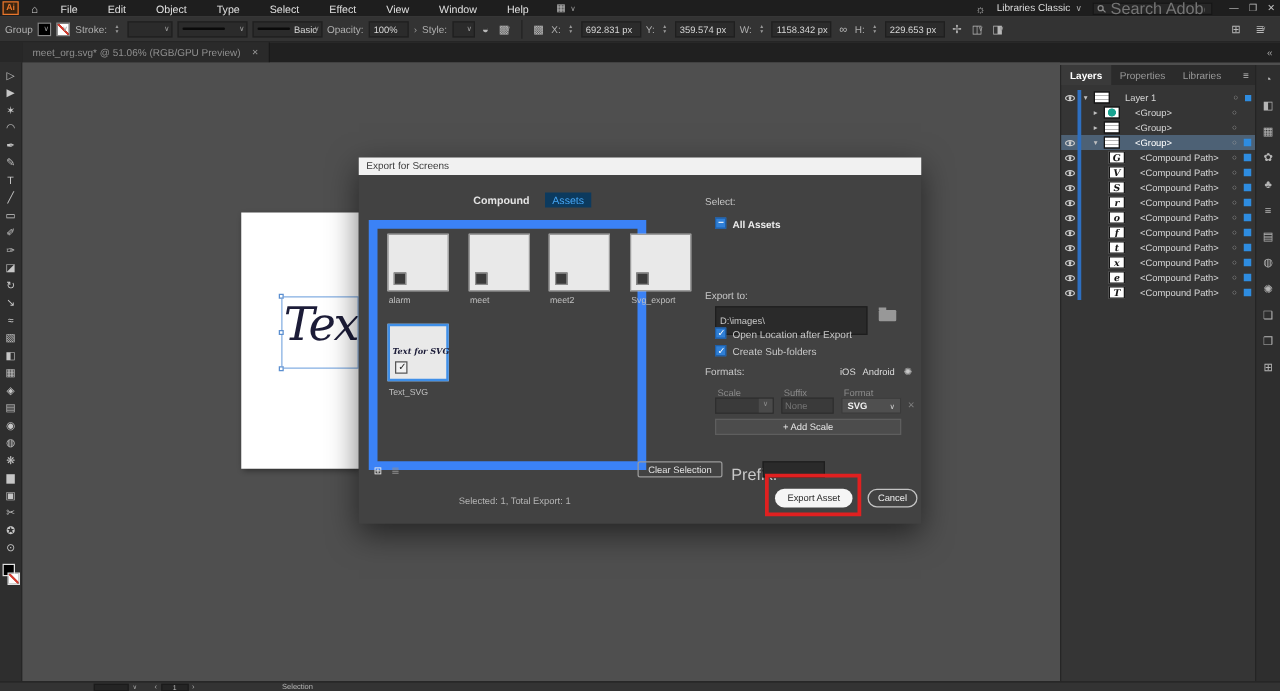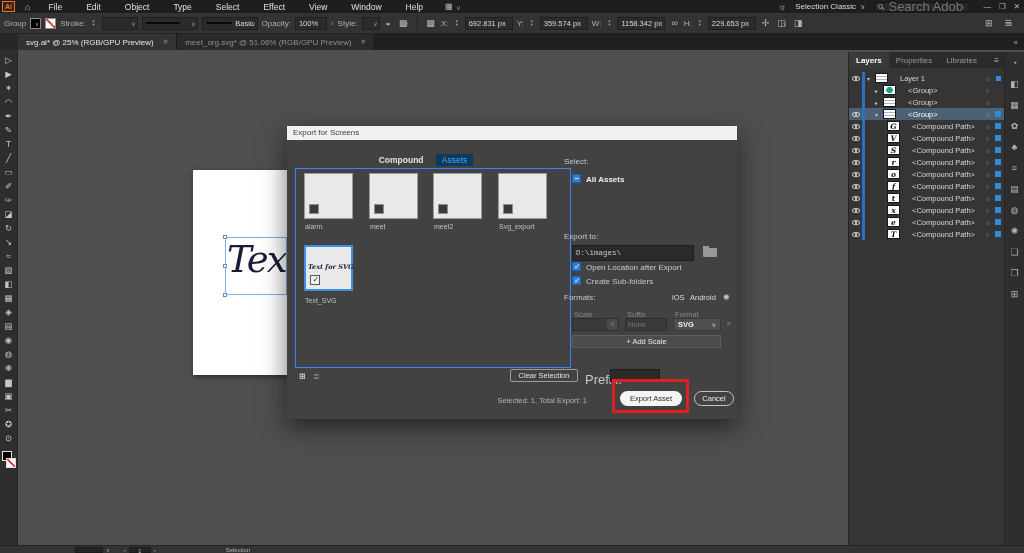--- a/index.html
+++ b/index.html
@@ -81,39 +81,39 @@
   .seltext{position:absolute;left:227px;top:238px;font-family:"DejaVu Serif",serif;
            font-style:italic;font-weight:normal;font-size:37px;color:#1c1c38;letter-spacing:-2px}
 
   
   .dialog{position:absolute;left:287px;top:126px;width:450px;height:293px;background:#424242;
           box-shadow:0 8px 24px rgba(0,0,0,.55);font-size:8px;color:#ccc}
   .dlgtitle{height:14px;background:#f1f1f1;color:#3c3c3c;font-size:8px;line-height:14px;padding-left:6px}
   .dlgtabs{position:absolute;left:8px;top:29px;width:262px;text-align:center}
   .dtab-art{color:#e4e4e4;font-weight:bold;font-size:8.5px;margin-right:10px}
   .dtab-ass{color:#46a6f5;font-size:8.5px;background:#0c3a5e;padding:1px 6px}
-  .assetarea{position:absolute;left:8px;top:42px;width:276px;height:200px;border:1px solid #3b82f6}
+  .assetarea{position:absolute;left:8px;top:50px;width:222px;height:200px;border:7px solid #3b82f6}
   .athumb{position:absolute;width:49px;height:46px;background:#e9e9e9;border:1px solid #9c9c9c}
   .athumb.selected{border:2px solid #3f8fe8}
   .alabel{position:absolute;font-size:7px;color:#c0c0c0;white-space:nowrap}
   .acb{position:absolute;left:4px;bottom:4px;width:10px;height:10px;background:#3a3a3a;
        border:1px solid #8d8d8d}
   .acb.checked{background:#f2f2f2;border:1px solid #555}
   .acb.checked::after{content:"✓";position:absolute;left:1.5px;top:-1px;font-size:8px;color:#222}
   .thumbtext{position:absolute;left:2px;top:16px;width:44px;text-align:center;
              font-family:"DejaVu Serif",serif;font-style:italic;font-weight:bold;
              font-size:6.5px;color:#1c1c38;white-space:nowrap}
 
   .dl{position:absolute;font-size:8px;color:#c8c8c8;white-space:nowrap}
   .cb{position:absolute;width:9px;height:9px;background:#2f7fd6;border:1px solid #1f5fa8;color:#fff}
   .cb.check::after{content:"✓";position:absolute;left:1px;top:-1.5px;font-size:7.5px}
   .cb.ind::after{content:"–";position:absolute;left:1.5px;top:-2px;font-size:8px;font-weight:bold}
-  .pathfield{position:absolute;left:285px;top:119px;width:122px;height:16px;background:#2a2a2a;
+  .pathfield{position:absolute;left:285px;top:119px;width:122px;height:23px;background:#2a2a2a;
              border:1px solid #1e1e1e;color:#c8c8c8;font-size:7.5px;padding:0 3px;outline:0;
-             font-family:Liberation Mono, monospace}
+             font-family:Liberation Sans, sans-serif}
   .folder{position:absolute;left:416px;top:122px;width:14px;height:9px;background:#989898;border-radius:1px}
   .folder::before{content:"";position:absolute;top:-2px;left:0;width:6px;height:2px;background:#989898}
   .fmt-btn{position:absolute;font-size:7.5px;color:#dcdcdc}
   .gear{position:absolute;left:436px;top:167px;color:#c8c8c8;font-size:8px}
   .colhdr{position:absolute;font-size:7.5px;color:#8a8a8a}
   .scombo{position:absolute;left:285px;top:192px;width:47px;height:13px;background:#3a3a3a;
           border:1px solid #2e2e2e}
   .scombo .ddp{position:absolute;right:0;top:0;width:11px;height:11px;background:#4a4a4a;
                color:#8a8a8a;font-size:6px;text-align:center;line-height:11px}
   .sfield{position:absolute;left:338px;top:192px;width:42px;height:13px;background:#3a3a3a;
@@ -125,21 +125,21 @@
   .fcombo::after{content:"∨";margin-left:auto;font-size:6px;color:#cfcfcf;font-weight:normal}
   .rmx{position:absolute;left:439px;top:194px;color:#7d7d7d;font-size:7px}
   .addscale{position:absolute;left:285px;top:209px;width:149px;height:13px;background:#4c4c4c;
             border:1px solid #5e5e5e;color:#e8e8e8;font-size:7.5px;text-align:center;line-height:12px}
   .viewicn{position:absolute;top:246px;font-size:8px}
   .gridv{left:12px;color:#f0f0f0}.listv{left:26px;color:#8f8f8f}
   .clearsel{position:absolute;left:223px;top:243px;width:68px;height:13px;border:1px solid #9a9a9a;
             border-radius:2px;color:#e2e2e2;font-size:7.5px;text-align:center;line-height:12px}
   .prefixin{position:absolute;left:323px;top:243px;width:50px;height:13px;background:#2a2a2a;
             border:1px solid #1e1e1e;outline:0}
-  .summary{position:absolute;left:80px;top:270px;width:220px;text-align:right;color:#b5b5b5;font-size:7.5px}
+  .summary{position:absolute;left:80px;top:270px;width:220px;text-align:left;color:#b5b5b5;font-size:7.5px}
   .redbox{position:absolute;left:325px;top:253px;width:77px;height:34px;border:3px solid #e02020}
   .exportbtn{position:absolute;left:333px;top:265px;width:62px;height:15px;background:#f5f5f5;
              border-radius:8px;color:#2b2b2b;font-size:7.5px;text-align:center;line-height:15px}
   .cancelbtn{position:absolute;left:407px;top:265px;width:40px;height:15px;background:transparent;
              border:1px solid #c4c4c4;border-radius:8px;color:#eee;font-size:7.5px;
              text-align:center;line-height:13px}
 
   
   .rightpanel{position:absolute;left:848px;top:52px;width:156px;height:493px;background:#353535;
               border-left:1px solid #262626}
@@ -201,21 +201,21 @@
       <span>Select</span>
       <span>Effect</span>
       <span>View</span>
       <span>Window</span>
       <span>Help</span>
     </div>
     <span class="arricn dd">▦</span>
     <div class="tbright">
       <span class="bulb">☼</span>
       <span>
-        <span class="wsname">Selection Classic</span>
+        <span class="wsname">Libraries Classic</span>
         <span class="ddg">∨</span>
       </span>
       <div class="searchbox">
         <span class="mag"></span>
         <input placeholder="Search Adobe Stock" style="">
       </div>
       <div class="winbtns">
         <span>—</span>
         <span>❐</span>
         <span>✕</span>
@@ -263,24 +263,20 @@
     <span class="icn dd">◫</span>
     <span class="icn dd">◨</span>
     <span style="margin-left:auto;display:flex;gap:8px;padding-right:6px">
       <span class="icn">⊞</span>
       <span class="icn dd">≣</span>
     </span>
   </div>
 
   <div class="tabbar">
     <div class="tabspacer"></div>
-    <div class="dtab active">
-      <span>svg.ai* @ 25% (RGB/GPU Preview)</span>
-      <span class="tclose">✕</span>
-    </div>
     <div class="dtab">
       <span>meet_org.svg* @ 51.06% (RGB/GPU Preview)</span>
       <span class="tclose">✕</span>
     </div>
     <div class="tabright">
         <span>«</span>
       </div>
   </div>
 
   <div class="toolstrip">

